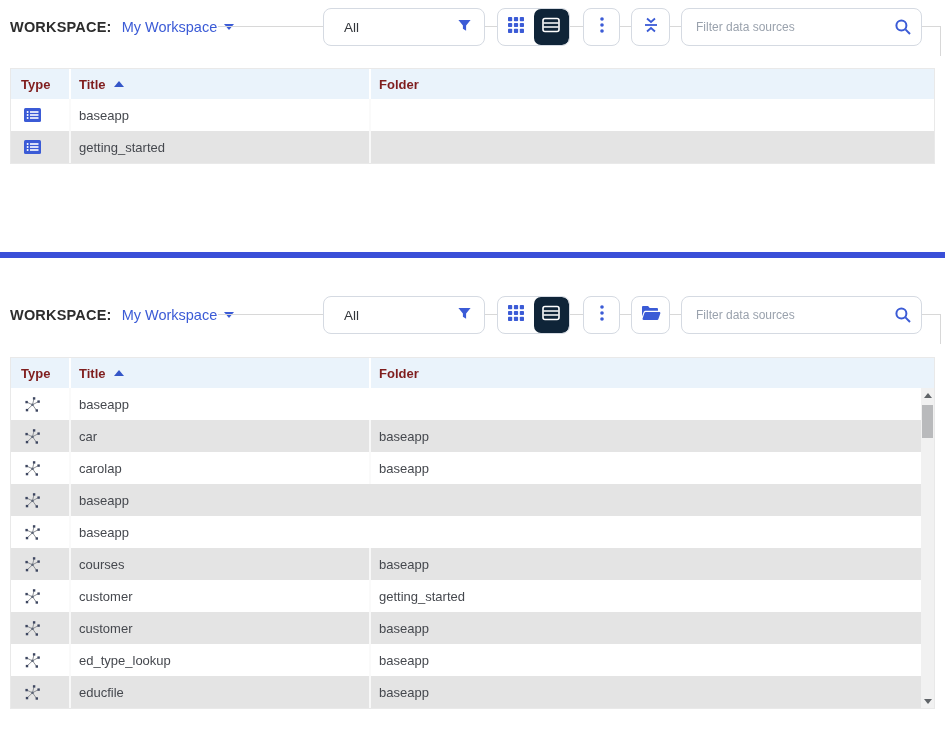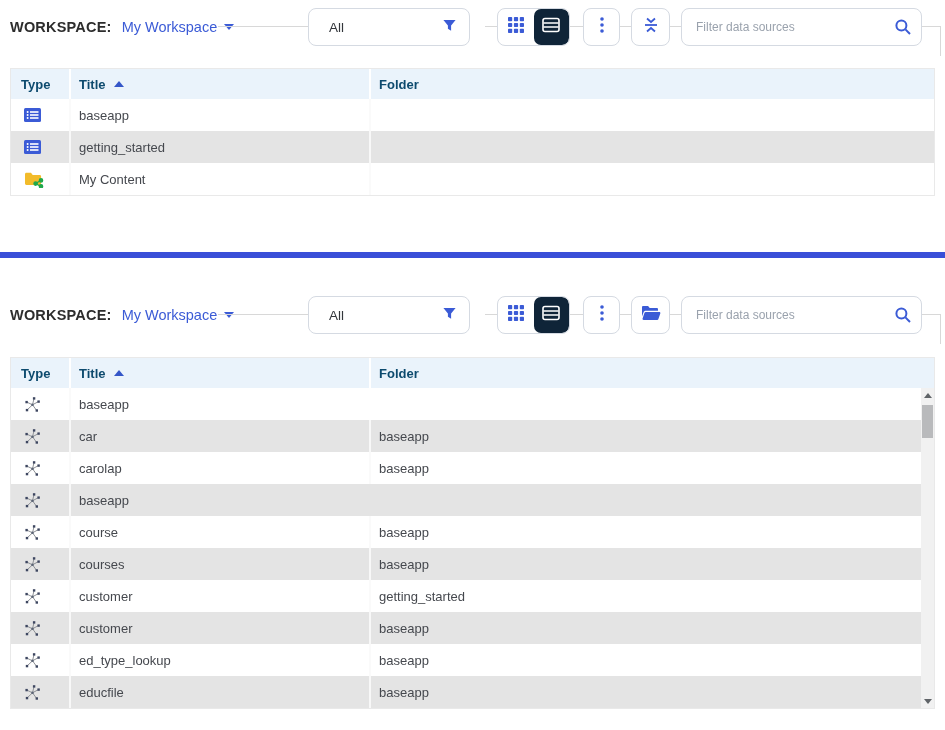--- a/index.html
+++ b/index.html
@@ -17,40 +17,40 @@
   .ws-block { display:flex; align-items:center; left:10px; }
   .ws-label { font-size:14.5px; font-weight:bold; color:#2d2d2d; letter-spacing:.2px; }
   .ws-name  { font-size:14.5px; color:#3b5bd6; margin-left:10px; }
   .caret-down { width:0; height:0; border-left:5px solid transparent; border-right:5px solid transparent;
     border-top:6px solid #3b5bd6; margin-left:7px; display:inline-block; }
 
   .btn, .dropdown, .searchbox {
     background:#fff; border:1px solid #d5dae2; border-radius:8px;
     display:flex; align-items:center; box-sizing:border-box;
   }
-  .dropdown { left:308px; width:162px; padding:0 12px 0 20px; justify-content:space-between; cursor:pointer; }
+  .dropdown { left:323px; width:162px; padding:0 12px 0 20px; justify-content:space-between; cursor:pointer; }
   .dropdown .dd-text { font-size:13.5px; color:#33363b; }
 
   .toggle-group { left:497px; width:73px; border:1px solid #d5dae2; border-radius:8px; background:#fff;
     display:flex; overflow:hidden; }
   .toggle-half { flex:1; display:flex; align-items:center; justify-content:center; cursor:pointer; }
   .toggle-half.active { background:#0f2438; border-radius:7px; }
 
   .sq-btn { justify-content:center; cursor:pointer; }
 
   .searchbox { left:681px; width:241px; padding:0 32px 0 12px; position:absolute; }
   .searchbox input { border:none; outline:none; width:100%; font-family:"Liberation Sans",sans-serif;
     font-size:12px; color:#33363b; background:transparent; }
   .searchbox input::placeholder { color:#9aa2ad; }
   .search-ic { position:absolute; right:9px; top:9px; }
 
   
   .dtable { position:absolute; left:10px; right:10px; border:1px solid #e9e9e9; box-sizing:border-box; }
   .thead { display:flex; height:30px; background:#eaf3fb; align-items:center;
-    font-size:13px; font-weight:bold; color:#0c4a6e; }
+    font-size:13px; font-weight:bold; color:#7f1d1d; }
   .th { box-sizing:border-box; display:flex; align-items:center; height:100%; border-right:2px solid #fff; cursor:pointer; }
   .th:last-child { border-right:none; }
   .th-type { width:60px; padding-left:10px; }
   .th-title { width:300px; padding-left:8px; }
   .th-folder { flex:1; padding-left:8px; }
   .sort-asc { width:0; height:0; border-left:5px solid transparent; border-right:5px solid transparent;
     border-bottom:6px solid #3456c8; margin-left:8px; }
 
   .tbody { position:relative; }
   .trow { display:flex; height:32px; align-items:center; font-size:13px; color:#45484e; background:#fff; cursor:pointer; }
@@ -200,38 +200,20 @@
     <circle cx="3.6" cy="8" r="1" fill="#fff"></circle>
                   <rect x="6" y="7.2" width="8.5" height="1.6" fill="#fff"></rect>
     <circle cx="3.6" cy="11" r="1" fill="#fff"></circle>
                   <rect x="6" y="10.2" width="8.5" height="1.6" fill="#fff"></rect>
   </svg>
 </span>
             </div>
             <div class="cell c-title">getting_started</div>
             <div class="cell c-folder"></div>
           </div>
-          <div class="trow">
-            <div class="cell c-type">
-              <span class="row-icon">
-  <svg width="20" height="17" viewBox="0 0 20 17">
-    <path d="M1 3.2 C1 2.4 1.6 1.8 2.4 1.8 h4.6 l1.7 2.1 h7 c.8 0 1.4.6 1.4 1.4 v7.2 c0 .8-.6 1.4-1.4 1.4 H2.4 C1.6 13.9 1 13.3 1 12.5 Z" fill="#f2bb2a"></path>
-    <g stroke="#1ea84a" stroke-width="1.2" fill="#1ea84a">
-      <line x1="11.8" y1="12.6" x2="16.6" y2="9.6"></line>
-                    <line x1="11.8" y1="12.6" x2="16.6" y2="15.4"></line>
-      <circle cx="11.6" cy="12.6" r="1.7"></circle>
-                    <circle cx="17" cy="9.4" r="1.7"></circle>
-                    <circle cx="17" cy="15.3" r="1.7"></circle>
-    </g>
-  </svg>
-</span>
-            </div>
-            <div class="cell c-title">My Content</div>
-            <div class="cell c-folder"></div>
-          </div>
         </div>
     </div>
   </section>
 
   <div class="divider"></div>
 
   <section class="panel" style="top:288px; height:442px;">
     <div class="tb ws-block">
       <span class="ws-label">WORKSPACE:</span>
       <span class="ws-name">My Workspace</span>
@@ -439,21 +421,20 @@
       <rect x="8.9" y="1.2" width="2.4" height="2.4"></rect>
                     <rect x="1.4" y="4.9" width="2.4" height="2.4"></rect>
       <rect x="13.4" y="4.4" width="2.4" height="2.4"></rect>
                     <rect x="1.8" y="12.9" width="2.4" height="2.4"></rect>
       <rect x="11.6" y="13.3" width="2.4" height="2.4"></rect>
                     <rect x="7.4" y="7.7" width="2.2" height="2.2" fill="#5a6375"></rect>
     </g>
   </svg>
 </span>
             </div>
-            <div class="cell c-title">course</div>
             <div class="cell c-folder">baseapp</div>
           </div>
           <div class="trow">
             <div class="cell c-type">
               <span class="row-icon">
   <svg width="17" height="17" viewBox="0 0 17 17">
     <g stroke="#8f9297" stroke-width="1">
       <line x1="8.5" y1="8.8" x2="10" y2="2.6"></line>
                     <line x1="8.5" y1="8.8" x2="2.6" y2="6"></line>
       <line x1="8.5" y1="8.8" x2="14.4" y2="5.6"></line>

